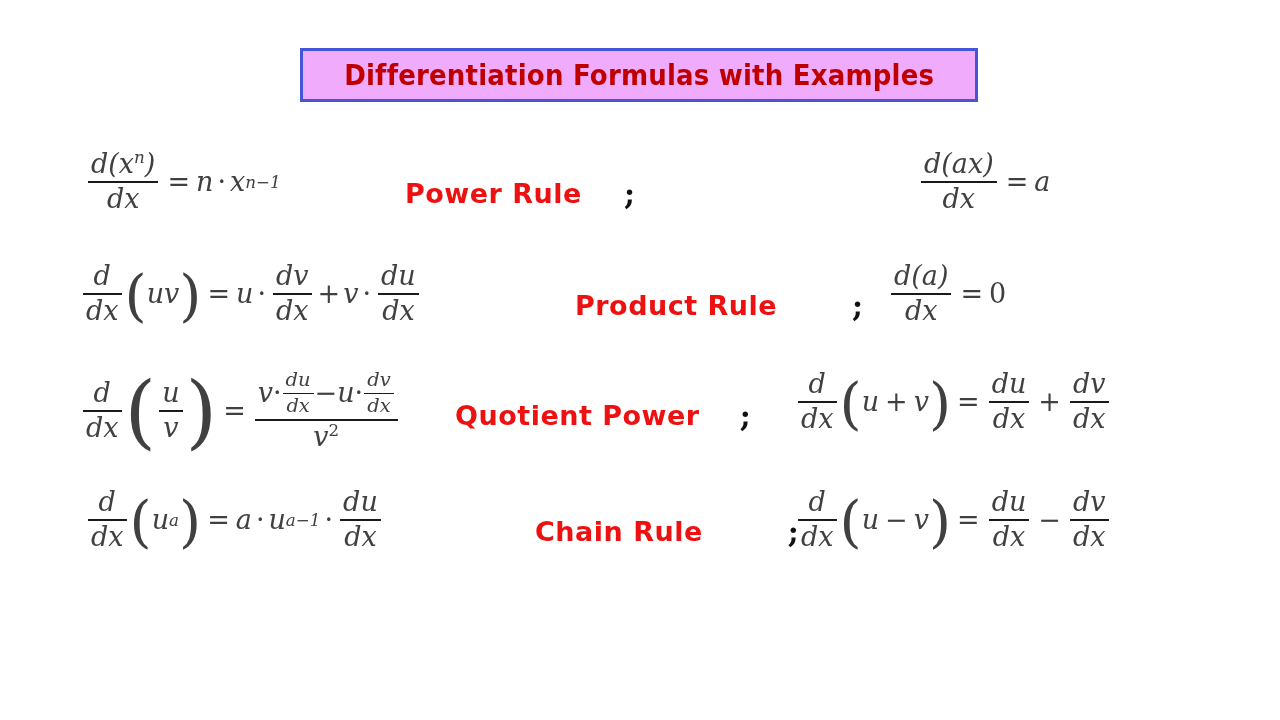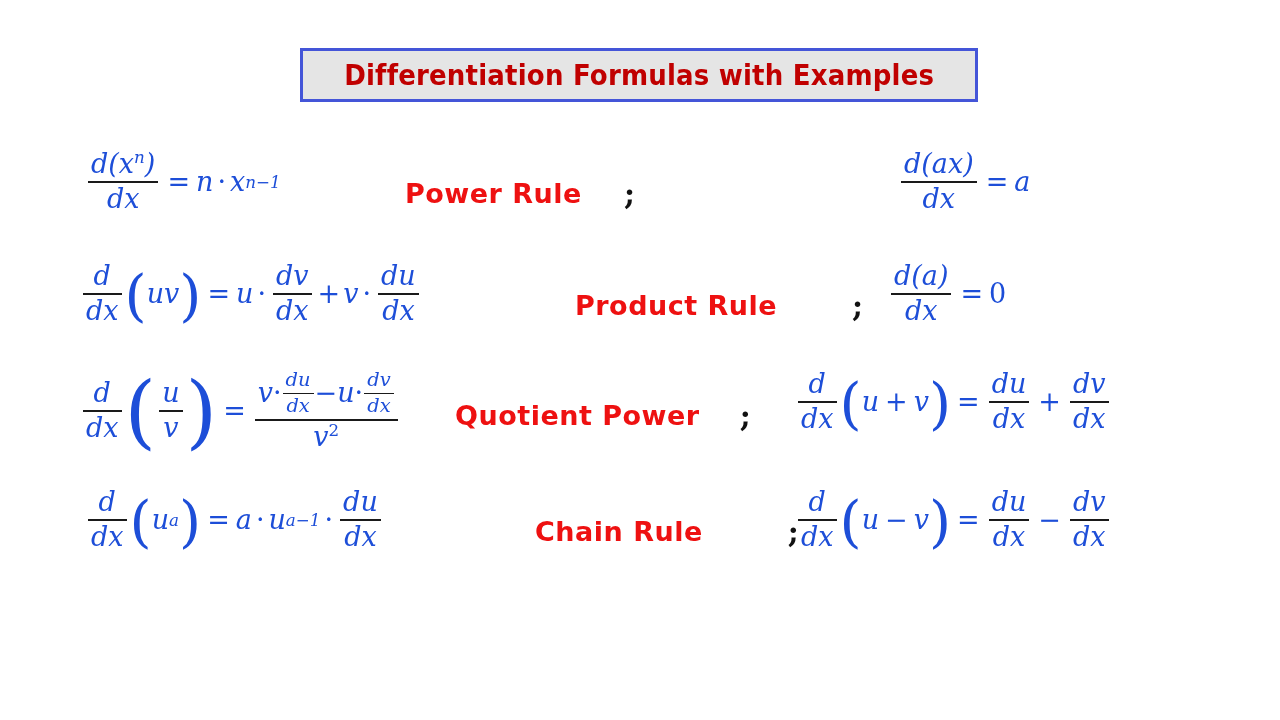--- a/index.html
+++ b/index.html
@@ -17,21 +17,21 @@
 
   
   .title-box {
     position: absolute;
     left: 300px;
     top: 48px;
     width: 678px;
     height: 54px;
     box-sizing: border-box;
     border: 3px solid #4455d8;
-    background: #e5e5e5;
+    background: #f0abfc;
     display: flex;
     align-items: center;
     justify-content: center;
   }
   .title-text {
     color: #c00000;
     font-family: "DejaVu Sans", sans-serif;
     font-weight: bold;
     font-size: 28px;
     letter-spacing: 0.2px;
@@ -43,21 +43,21 @@
   .row {
     position: absolute;
     display: flex;
     align-items: center;
     white-space: nowrap;
   }
 
   .math {
     font-family: "DejaVu Serif", serif;
     font-style: italic;
-    color: #1d4ed8;
+    color: #404040;
     font-size: 27px;
     display: inline-flex;
     align-items: center;
     white-space: nowrap;
   }
   .math .up { font-style: normal; }
 
   
   .frac {
     display: inline-flex;
@@ -150,21 +150,21 @@
     <span>x</span>
       <sup class="exp">n−1</sup>
   </span>
 </div>
 
 <div class="row r1" style="left:405px; top:176px;">
   <span class="rule-label">Power Rule</span>
   <span class="semicolon" style="margin-left:42px;">;</span>
 </div>
 
-<div class="row r1" style="left:898px;">
+<div class="row r1" style="left:918px;">
   <span class="math">
     <span class="frac">
       <span class="num">d(ax)</span>
       <span class="bar"></span>
       <span class="den">dx</span>
     </span>
     <span class="op">=</span>
     <span>a</span>
   </span>
 </div>

